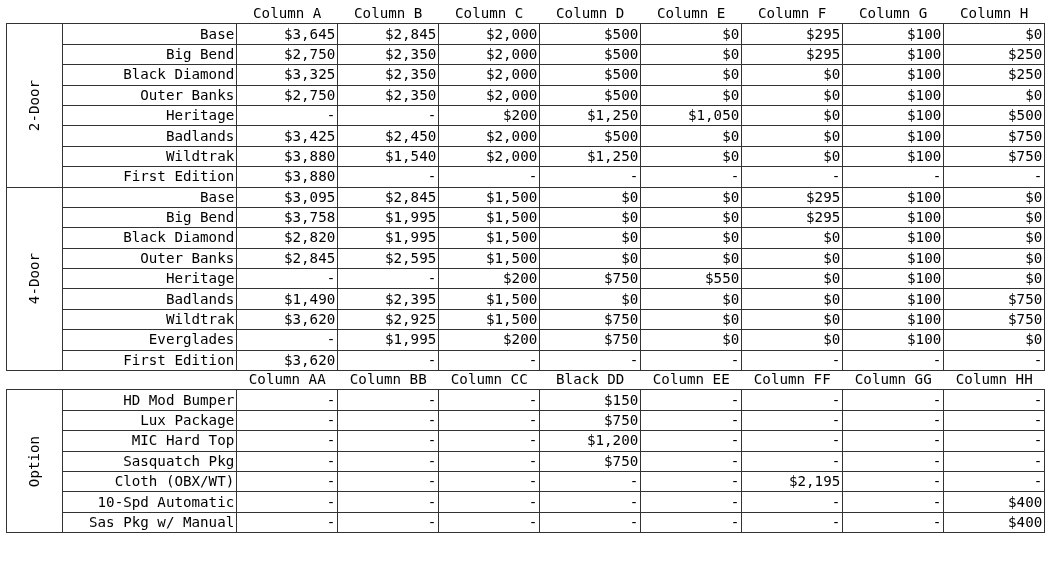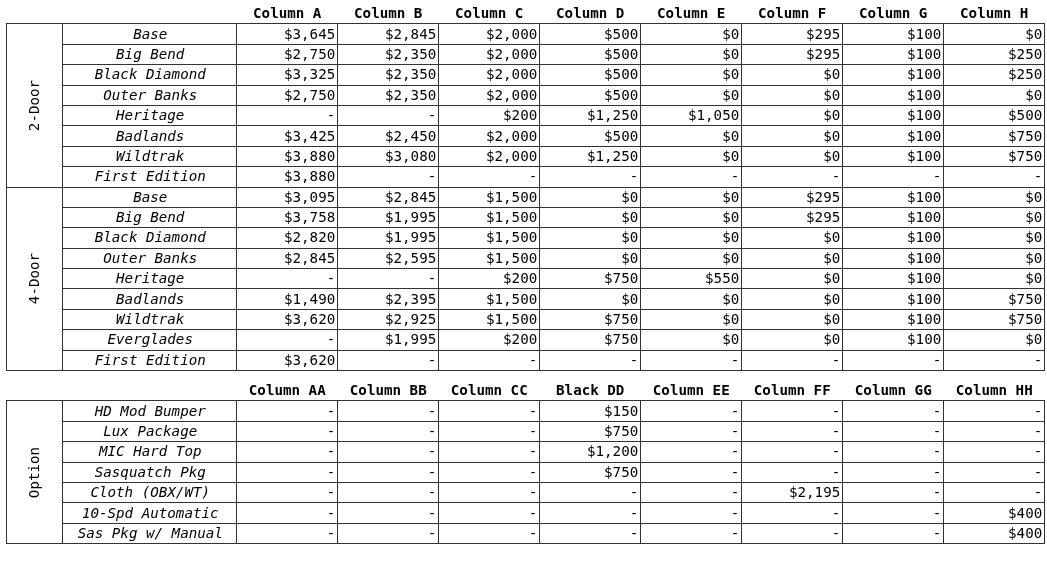--- a/index.html
+++ b/index.html
@@ -1,28 +1,28 @@
 <!DOCTYPE html>
 <html><head>
   <meta charset="utf-8">
   <style>
     html, body { margin:0; padding:0; background:#ffffff; }
     body { width:1047px; height:565px; position:relative; overflow:hidden;
            font-family:"DejaVu Sans Mono", "Liberation Mono", monospace; font-size:14.2px; color:#000; }
     table { border-collapse:collapse; position:absolute; left:6px; table-layout:fixed; }
     td, th { padding:0 2px; height:19.4px; line-height:19px; white-space:nowrap; overflow:hidden; }
-    th { font-weight:bold; text-align:center; border:none; }
+    th { font-weight:normal; text-align:center; border:none; }
     td { border:1px solid #333; }
     td.num { text-align:right; }
-    td.label { text-align:center; padding-left:3px;font-style:italic; }
+    td.label { text-align:right; padding-left:3px; }
     td.group { text-align:center; vertical-align:middle; border:1.5px solid #333; }
     .vtext { display:inline-block; transform:rotate(-90deg); white-space:nowrap; }
     tbody.g { border:1.5px solid #333; }
     #top-table { top:4px; }
-    #bottom-table { top:381px; }
+    #bottom-table { top:370px; }
     col.c-group { width:52px; }
     col.c-label { width:174px; }
     col.c-val { width:101px; }
   </style>
 </head>
 <body>
 
 <table id="top-table">
   <colgroup>
     <col class="c-group">
@@ -114,21 +114,21 @@
         <td class="num">$2,000</td>
         <td class="num">$500</td>
         <td class="num">$0</td>
         <td class="num">$0</td>
         <td class="num">$100</td>
         <td class="num">$750</td>
       </tr>
       <tr>
         <td class="label">Wildtrak</td>
         <td class="num">$3,880</td>
-        <td class="num">$3,080</td>
+        <td class="num">$1,540</td>
         <td class="num">$2,000</td>
         <td class="num">$1,250</td>
         <td class="num">$0</td>
         <td class="num">$0</td>
         <td class="num">$100</td>
         <td class="num">$750</td>
       </tr>
       <tr>
         <td class="label">First Edition</td>
         <td class="num">$3,880</td>

